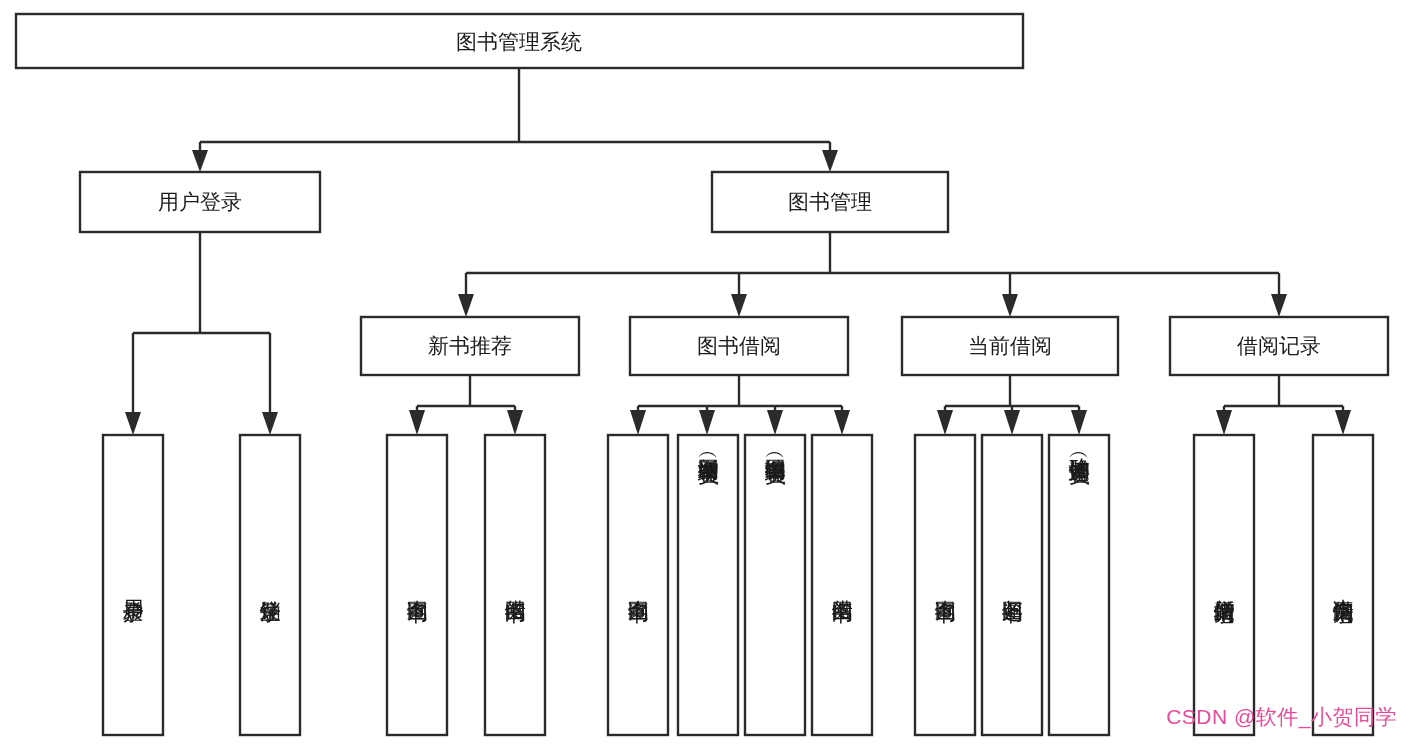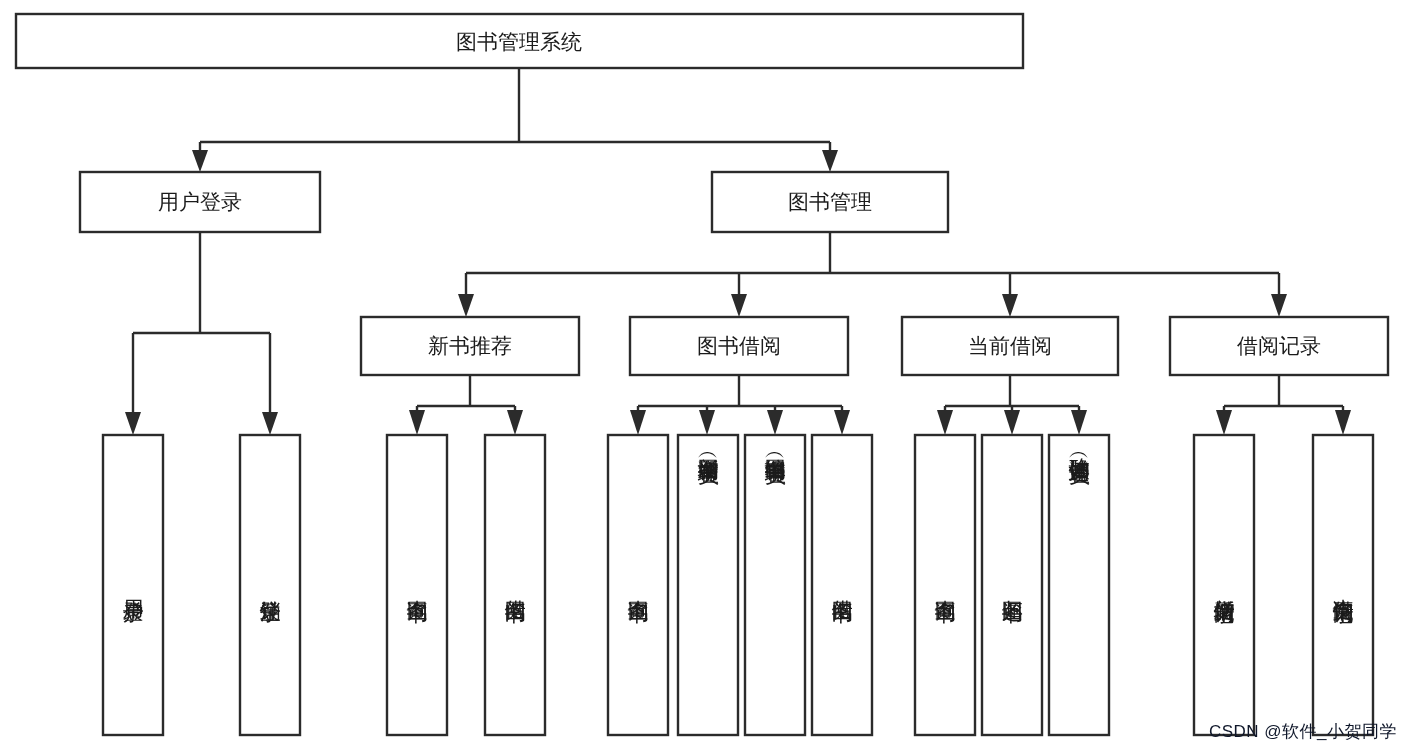--- a/index.html
+++ b/index.html
@@ -63,24 +63,24 @@
     font-family: "Liberation Sans", "DejaVu Sans", sans-serif;
     font-size: 21px;
     line-height: 1.06;
     color: #1b1b1b;
     letter-spacing: 1px;
     white-space: nowrap;
   }
   .watermark {
     position: absolute;
     right: 8px;
-    bottom: 4px;
-    font-family: "Liberation Sans", "DejaVu Sans", sans-serif;
-    font-size: 17px;
-    color: #0f172a;
+    bottom: 16px;
+    font-family: "Liberation Sans", "DejaVu Sans", sans-serif;
+    font-size: 21px;
+    color: #ec4899;
     letter-spacing: 0.5px;
     user-select: none;
   }
 </style>
 </head>
 <body>
 
 <div id="diagram-root">
 
   <svg class="diagram-canvas" viewBox="0 0 1405 747" xmlns="http://www.w3.org/2000/svg">

